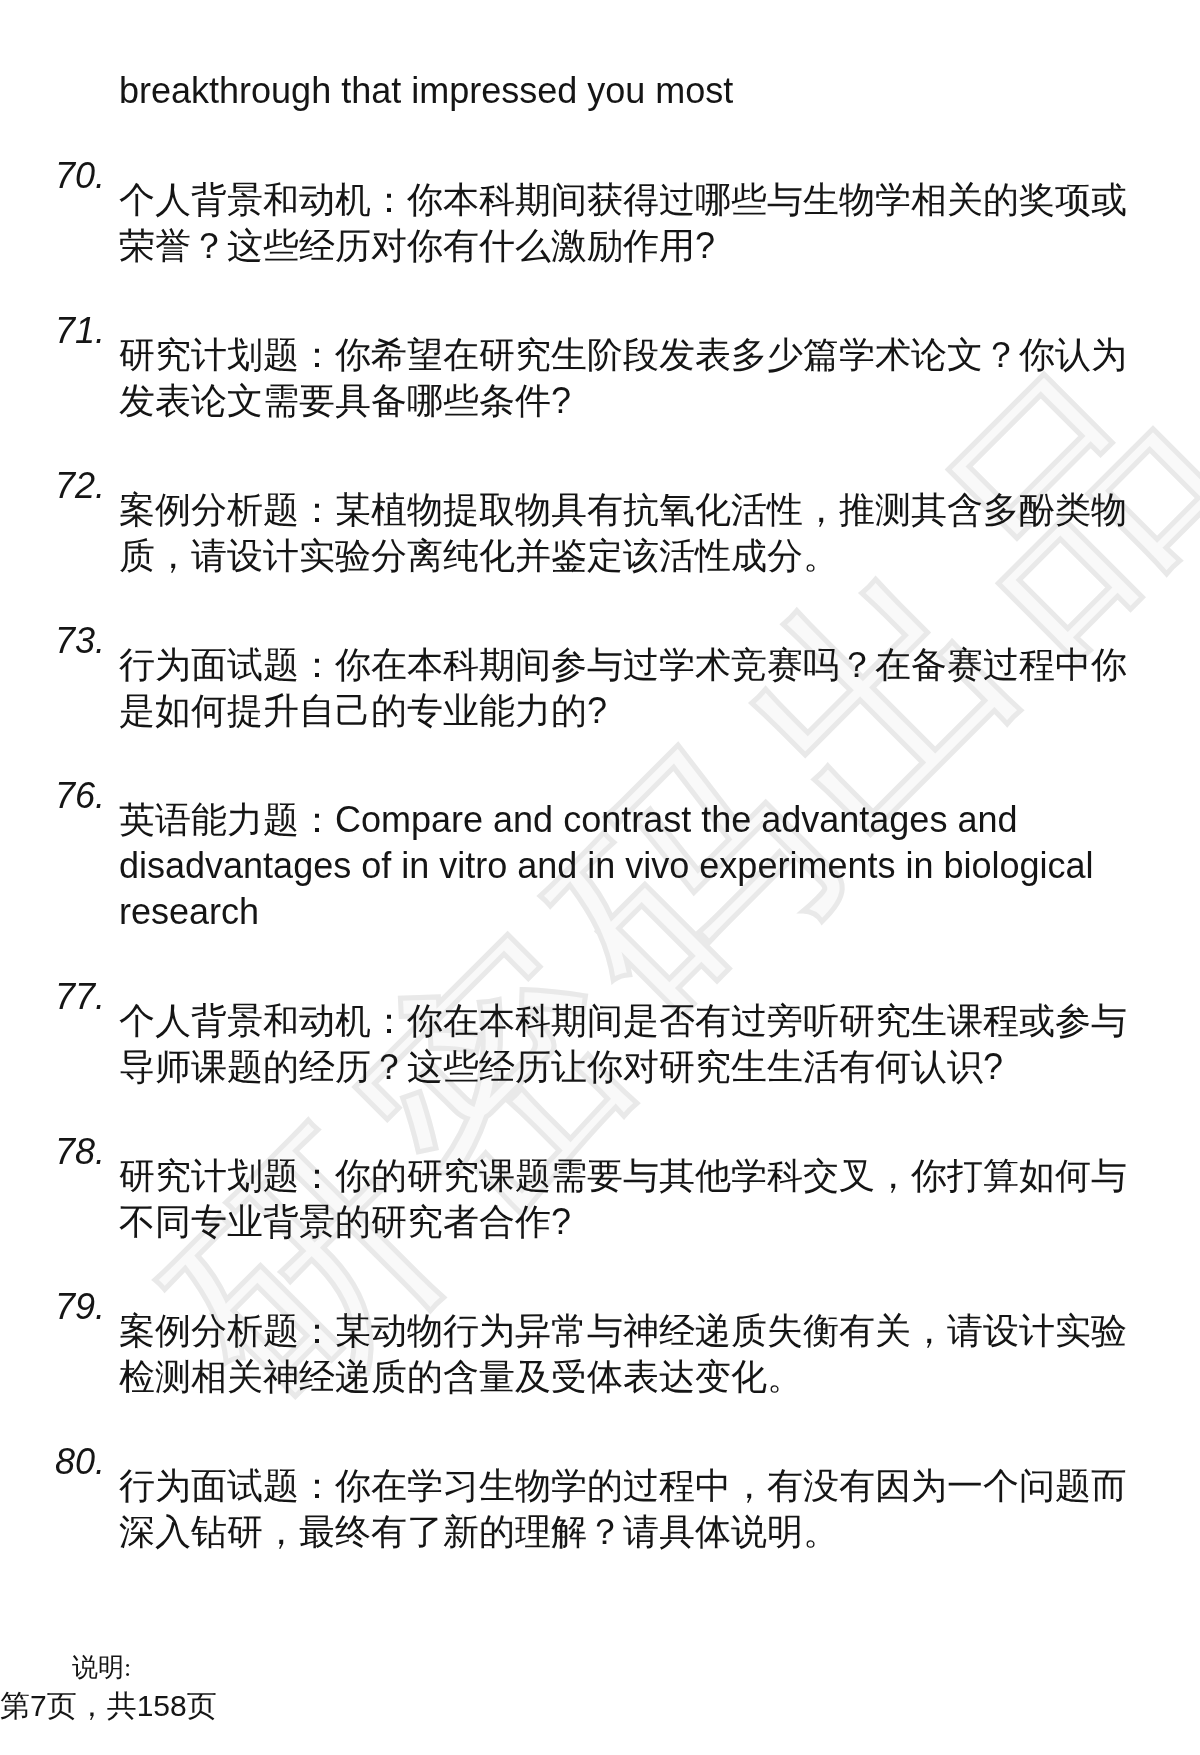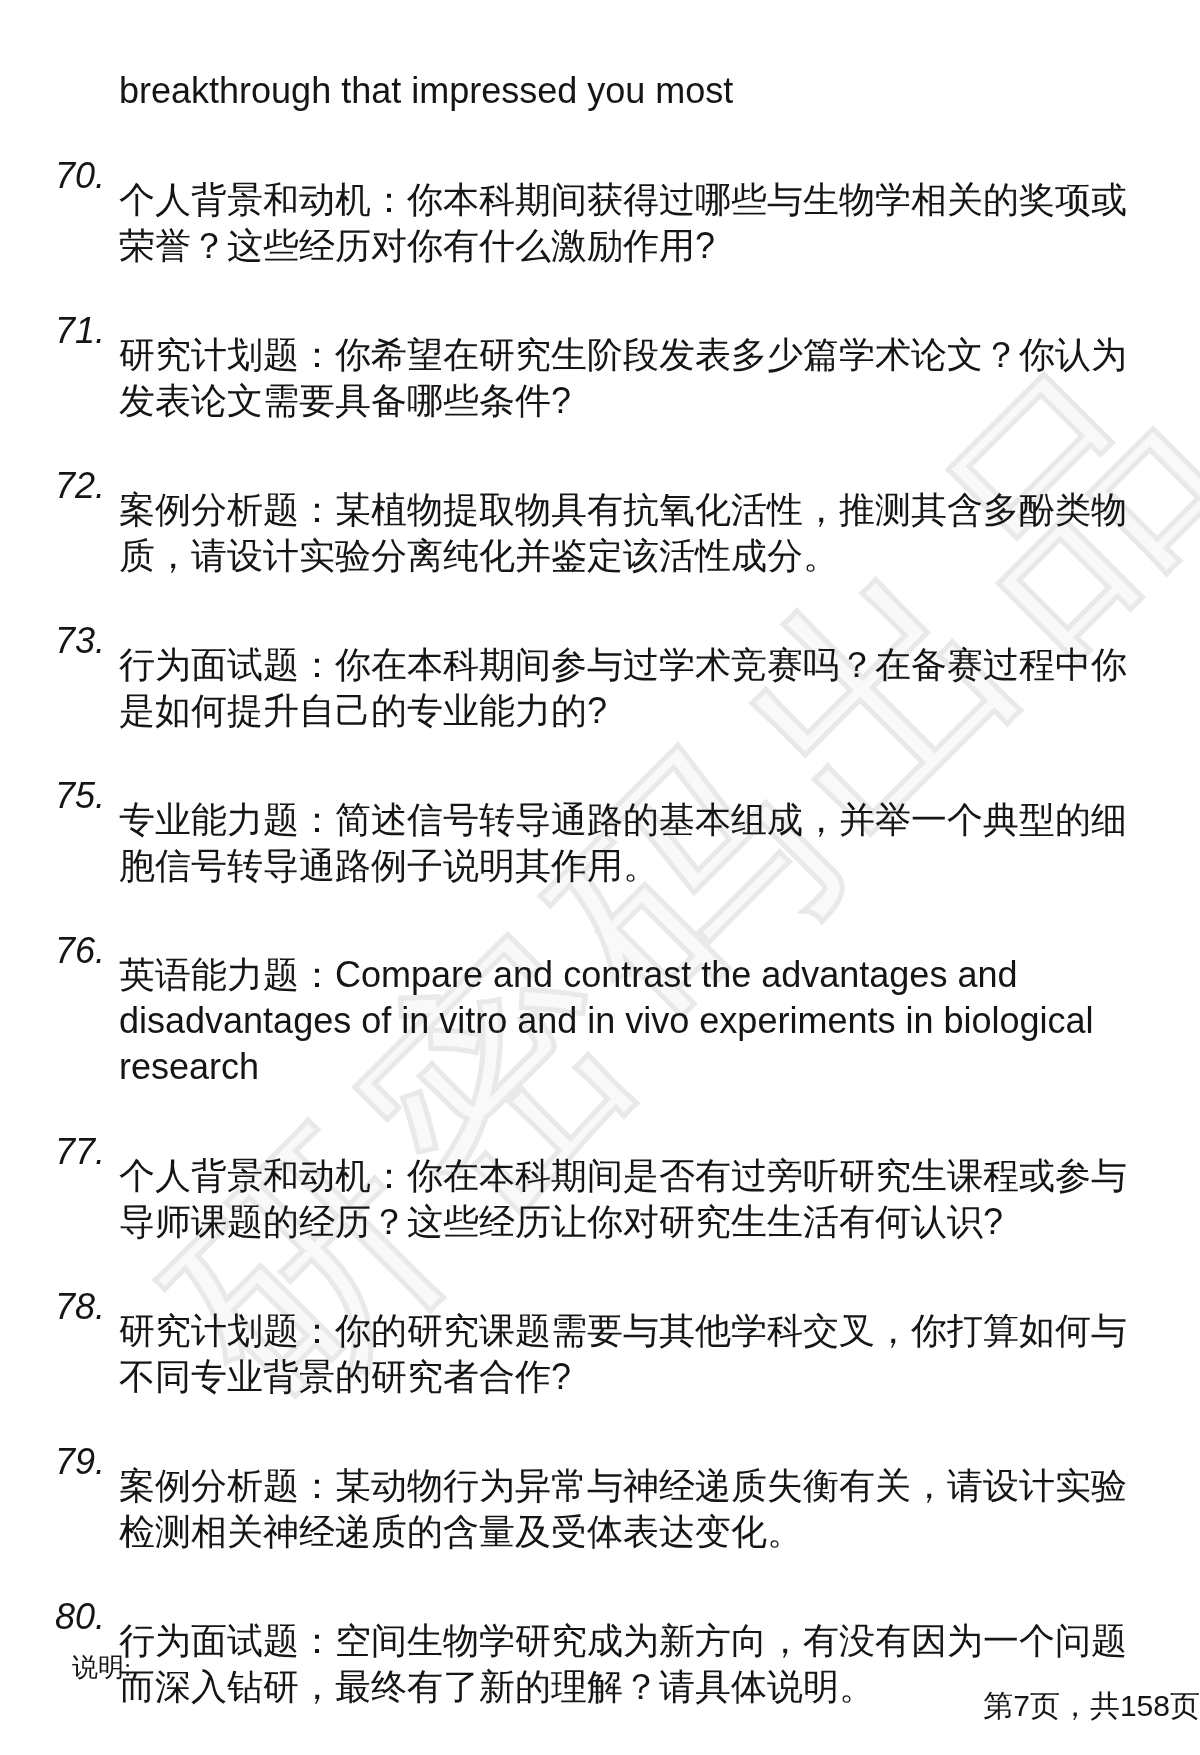--- a/index.html
+++ b/index.html
@@ -71,21 +71,21 @@
     font-size: 26px;
     line-height: 32px;
     z-index: 1;
     font-family: Liberation Serif, serif;
   }
   .page-footer {
     position: absolute;
     left: 0;
     right: 0;
     top: 1688px;
-    text-align: right;
+    text-align: left;
     font-size: 30px;
     line-height: 36px;
     z-index: 1;
   }
 </style>
 </head>
 <body>
 
 <div class="page">
 
@@ -109,24 +109,20 @@
       <span class="q-num">72.</span>
       <div class="q-text">案例分析题：某植物提取物具有抗氧化活性，推测其含多酚类物质，请设计实验分离纯化并鉴定该活性成分。</div>
     </div>
 
     <div class="q-item">
       <span class="q-num">73.</span>
       <div class="q-text">行为面试题：你在本科期间参与过学术竞赛吗？在备赛过程中你是如何提升自己的专业能力的?</div>
     </div>
 
 
-    <div class="q-item">
-      <span class="q-num">75.</span>
-      <div class="q-text">专业能力题：简述信号转导通路的基本组成，并举一个典型的细胞信号转导通路例子说明其作用。</div>
-    </div>
 
     <div class="q-item">
       <span class="q-num">76.</span>
       <div class="q-text">英语能力题：Compare and contrast the advantages and disadvantages of in vitro and in vivo experiments in biological research</div>
     </div>
 
     <div class="q-item">
       <span class="q-num">77.</span>
       <div class="q-text">个人背景和动机：你在本科期间是否有过旁听研究生课程或参与导师课题的经历？这些经历让你对研究生生活有何认识?</div>
     </div>
@@ -136,21 +132,21 @@
       <div class="q-text">研究计划题：你的研究课题需要与其他学科交叉，你打算如何与不同专业背景的研究者合作?</div>
     </div>
 
     <div class="q-item">
       <span class="q-num">79.</span>
       <div class="q-text">案例分析题：某动物行为异常与神经递质失衡有关，请设计实验检测相关神经递质的含量及受体表达变化。</div>
     </div>
 
     <div class="q-item">
       <span class="q-num">80.</span>
-      <div class="q-text">行为面试题：空间生物学研究成为新方向，有没有因为一个问题而深入钻研，最终有了新的理解？请具体说明。</div>
+      <div class="q-text">行为面试题：你在学习生物学的过程中，有没有因为一个问题而深入钻研，最终有了新的理解？请具体说明。</div>
     </div>
 
   </div>
 
   <div class="note-label">说明:</div>
 
   <div class="page-footer">第7页，共158页</div>
 
 </div>
 

